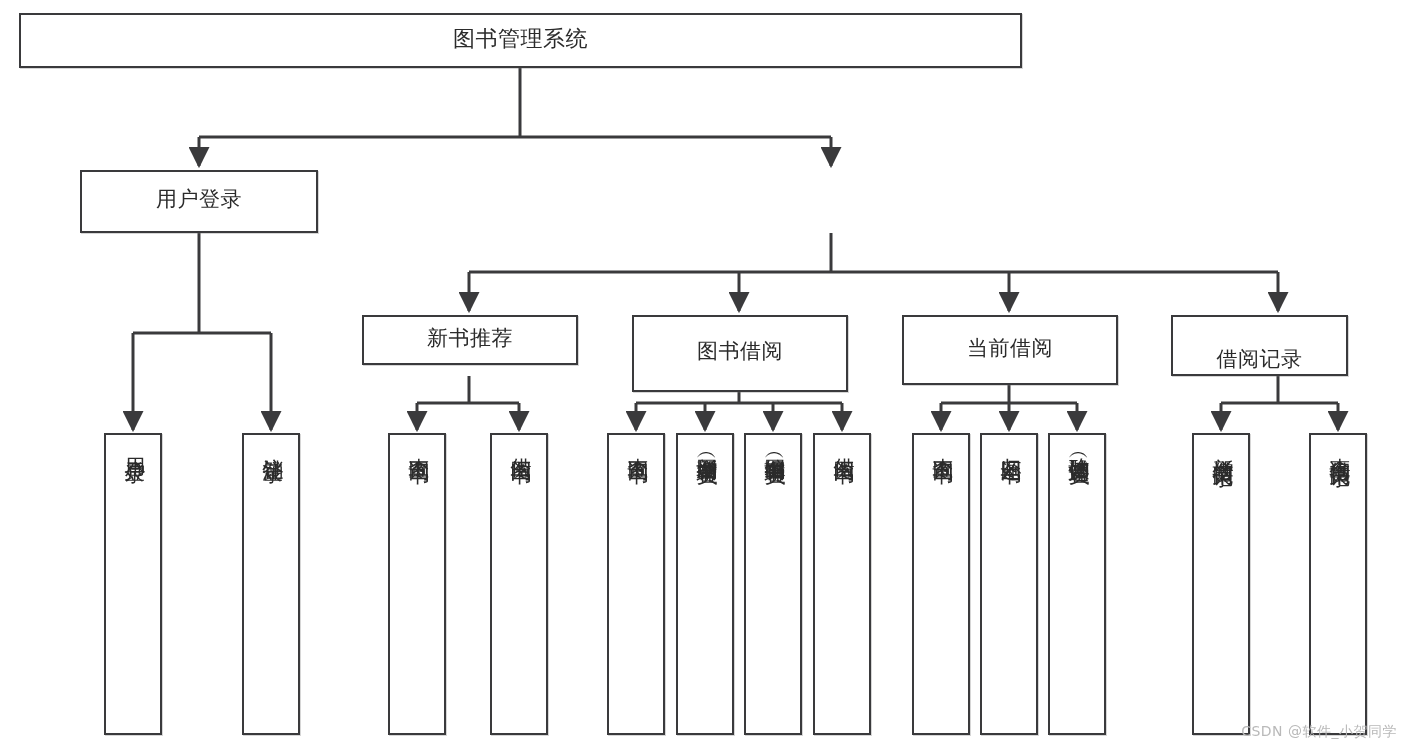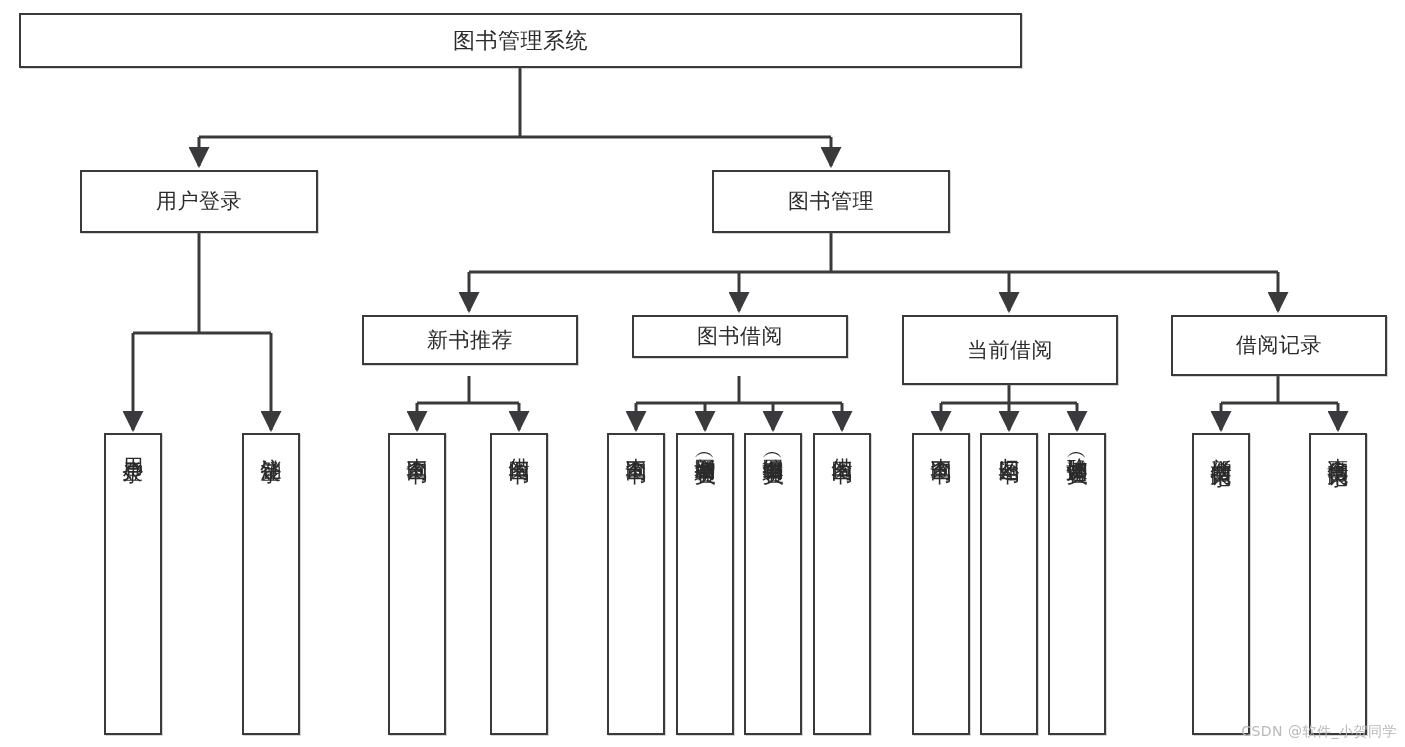--- a/index.html
+++ b/index.html
@@ -23,20 +23,21 @@
   .node{
     position:absolute;
     box-sizing:border-box;
     background:#ffffff;
     border:2.5px solid #3a3a3c;
     display:flex;
     align-items:center;
     justify-content:center;
     color:#2b2b2b;
     box-shadow:1px 1px 0 rgba(120,120,120,.30);
+    font-family:Liberation Mono, monospace;
   }
   .node .lbl{
     display:block;
     text-align:center;
     line-height:1.18;
     white-space:nowrap;
   }
   
   .h-node .lbl{
     font-size:21px;
@@ -125,37 +126,34 @@
   </svg>
 
   <div class="node h-node root" style="left:19px;top:13px;width:1003px;height:55px;">
     <span class="lbl">图书管理系统</span>
   </div>
 
   <div class="node h-node" style="left:80px;top:170px;width:238px;height:63px;">
     <span class="lbl">用户登录</span>
   </div>
 
-  <div class="node h-node" style="left:712px;top:170px;width:238px;height:63px;">
-    <span class="lbl">图书管理</span>
-  </div>
 
   <div class="node h-node" style="left:362px;top:315px;width:216px;height:50px;">
     <span class="lbl">新书推荐</span>
   </div>
 
-  <div class="node h-node" style="left:632px;top:315px;width:216px;height:43px;">
+  <div class="node h-node" style="left:632px;top:315px;width:216px;height:77px;">
     <span class="lbl">图书借阅</span>
   </div>
 
   <div class="node h-node" style="left:902px;top:315px;width:216px;height:70px;">
     <span class="lbl">当前借阅</span>
   </div>
 
-  <div class="node h-node" style="left:1171px;top:315px;width:216px;height:61px;">
+  <div class="node h-node" style="left:1171px;top:315px;width:177px;height:61px;align-items:flex-end;">
     <span class="lbl">借阅记录</span>
   </div>
 
   <div class="node v-node" style="left:104px;top:433px;width:58px;height:302px;">
     <span class="lbl">用户登录</span>
   </div>
 
   <div class="node v-node" style="left:242px;top:433px;width:58px;height:302px;">
     <span class="lbl">注销登录</span>
   </div>

